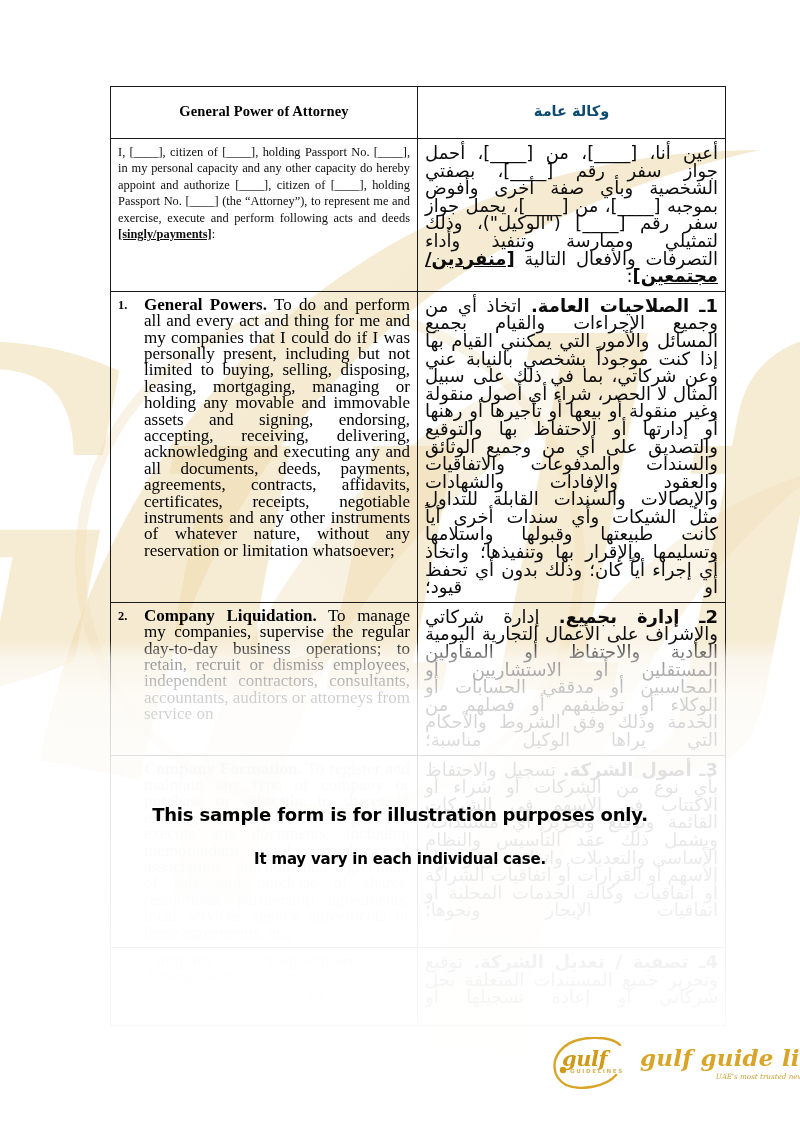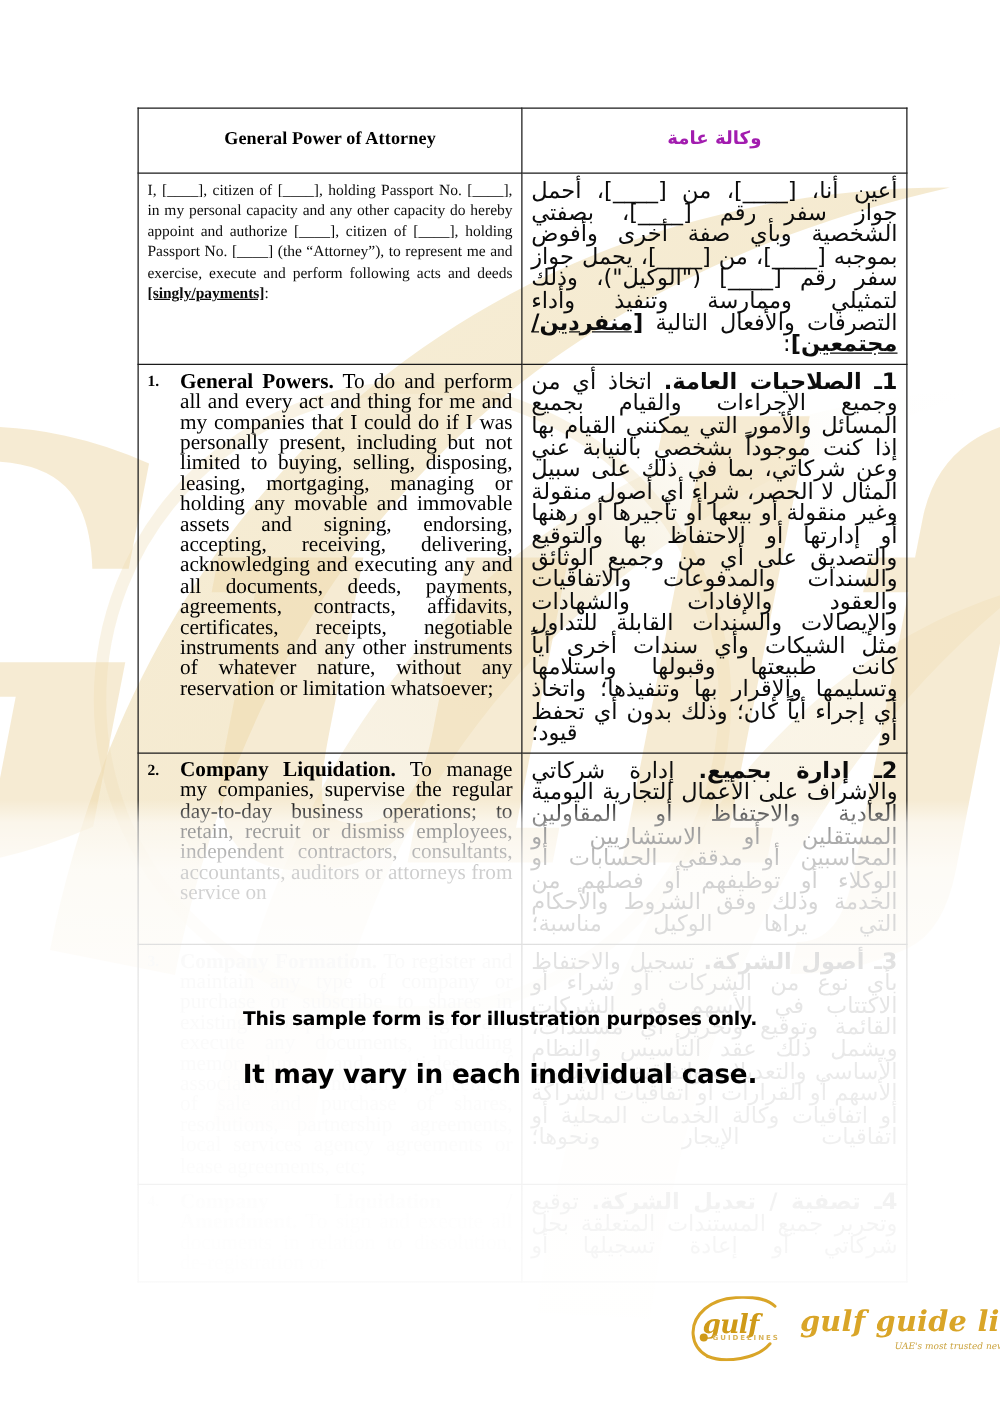--- a/index.html
+++ b/index.html
@@ -61,21 +61,21 @@
   .hdr-en {
     font-size: 14.5px;
     font-weight: bold;
     letter-spacing: 0.1px;
     color: #000;
     line-height: 1.2;
   }
   .hdr-ar {
     font-size: 14.5px;
     font-weight: bold;
-    color: #a21caf;
+    color: #0c4a6e;
     direction: rtl;
     line-height: 1.2;
     font-family: "DejaVu Sans", "Liberation Sans", sans-serif;
   }
 
   
   .en-body {
     font-size: 12.4px;
     line-height: 16.4px;
     text-align: justify;
@@ -145,27 +145,27 @@
     left: 0;
     top: 800px;
     width: 800px;
     z-index: 5;
     text-align: center;
     font-family: "DejaVu Sans", "Liberation Sans", sans-serif;
     color: #000000;
     pointer-events: none;
   }
   #disclaimer .line1 {
-    font-size: 15px;
+    font-size: 18px;
     font-weight: bold;
     letter-spacing: -0.2px;
     line-height: 30px;
   }
   #disclaimer .line2 {
-    font-size: 21px;
+    font-size: 15px;
     font-weight: bold;
     letter-spacing: -0.2px;
     line-height: 30px;
     margin-top: 14px;
   }
 
   
   #brand-footer {
     position: absolute;
     left: 548px;

